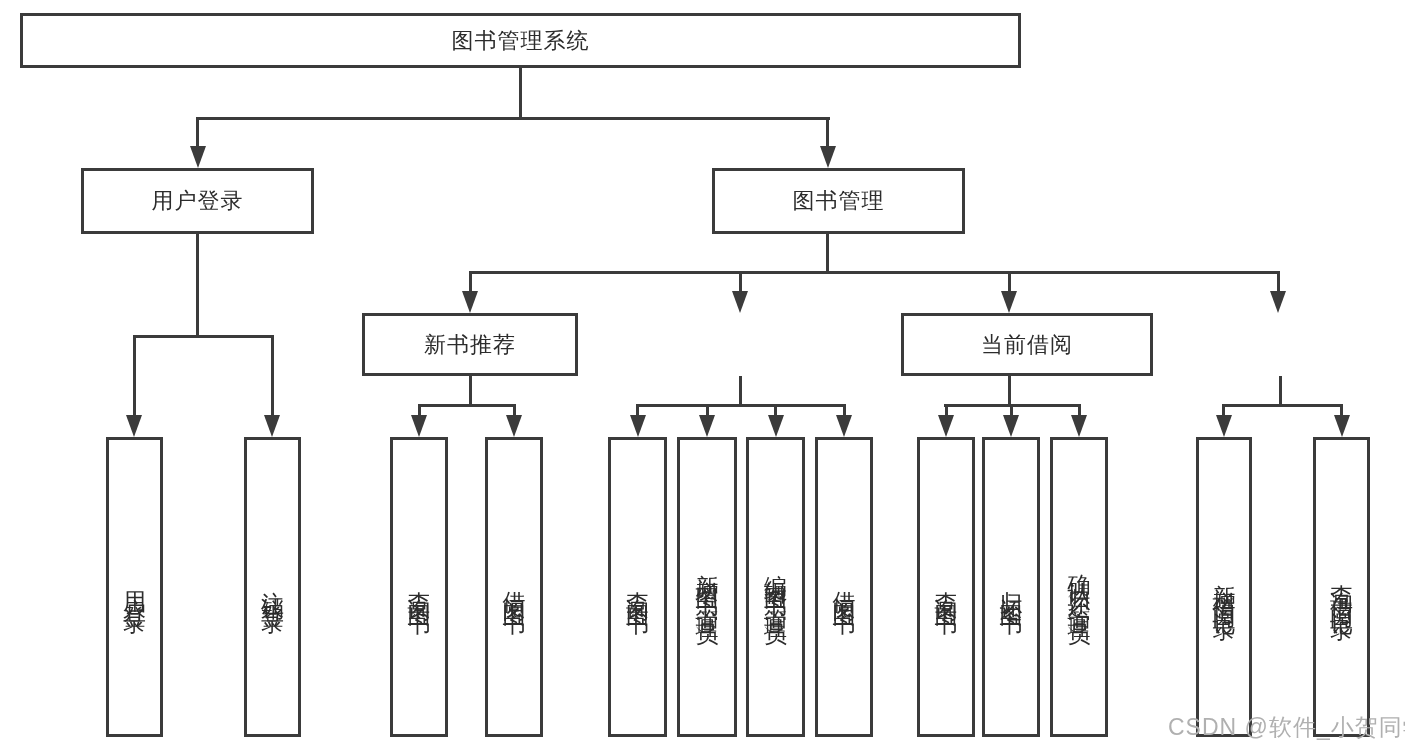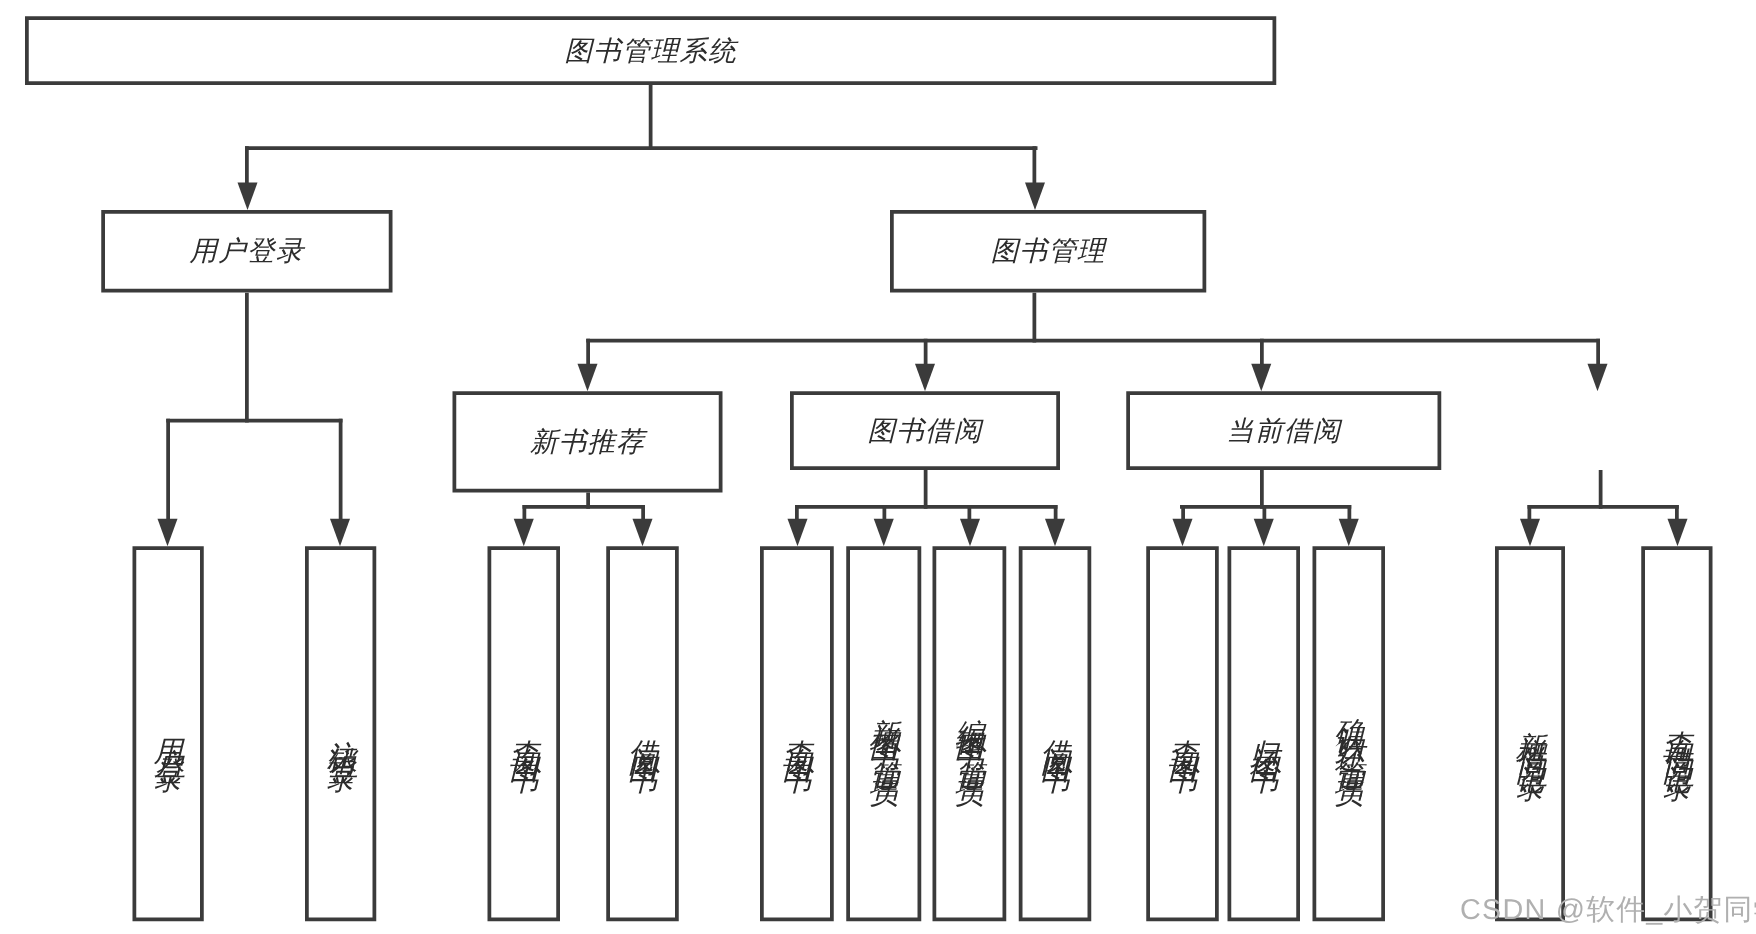--- a/index.html
+++ b/index.html
@@ -24,21 +24,20 @@
     background:var(--boxbg);
     display:flex;
     align-items:center;
     justify-content:center;
   }
   .lbl{
     color:var(--text);
     font-size:22px;
     letter-spacing:1px;
     white-space:nowrap;
-    font-style:italic;
   }
   .v .lbl{
     writing-mode:vertical-rl;
     text-orientation:mixed;
     font-size:23px;
     letter-spacing:7px;
     white-space:normal;
     line-height:1;
   }
   .line{
@@ -129,25 +128,22 @@
     <span class="lbl">图书管理系统</span>
   </div>
 
   <div class="box" style="left:81px;top:168px;width:233px;height:66px">
     <span class="lbl">用户登录</span>
   </div>
   <div class="box" style="left:712px;top:168px;width:253px;height:66px">
     <span class="lbl">图书管理</span>
   </div>
 
-  <div class="box" style="left:362px;top:313px;width:216px;height:81px">
+  <div class="box" style="left:362px;top:313px;width:216px;height:63px">
     <span class="lbl">新书推荐</span>
-  </div>
-  <div class="box" style="left:632px;top:313px;width:216px;height:63px">
-    <span class="lbl">图书借阅</span>
   </div>
   <div class="box" style="left:901px;top:313px;width:252px;height:63px">
     <span class="lbl">当前借阅</span>
   </div>
 
   <div class="box v" style="left:106px;top:437px;width:57px;height:300px">
     <span class="lbl">用户登录</span>
   </div>
   <div class="box v" style="left:244px;top:437px;width:57px;height:300px">
     <span class="lbl">注销登录</span>

